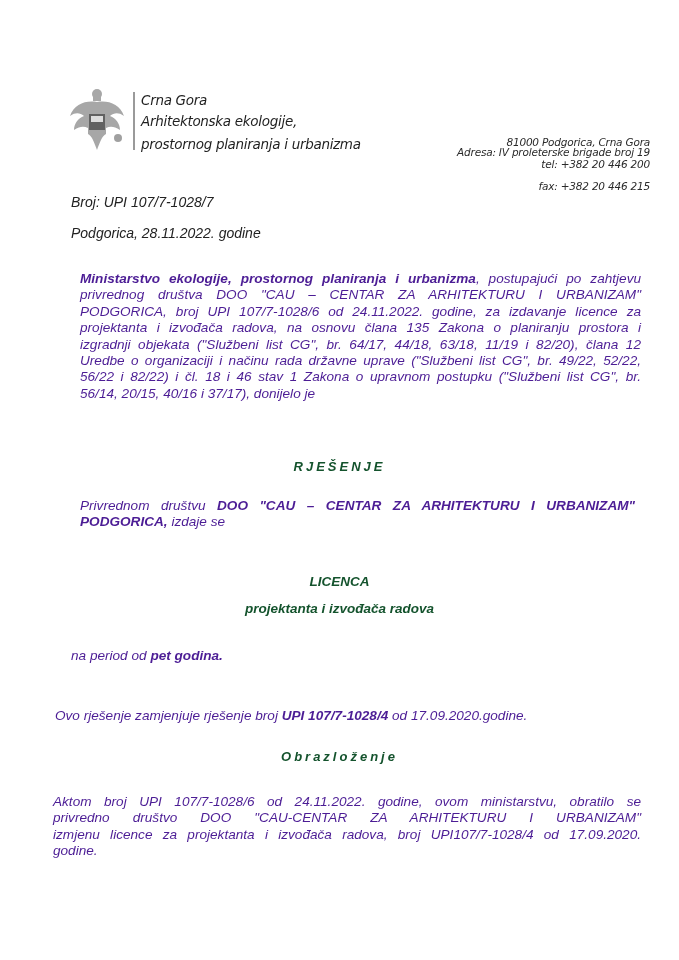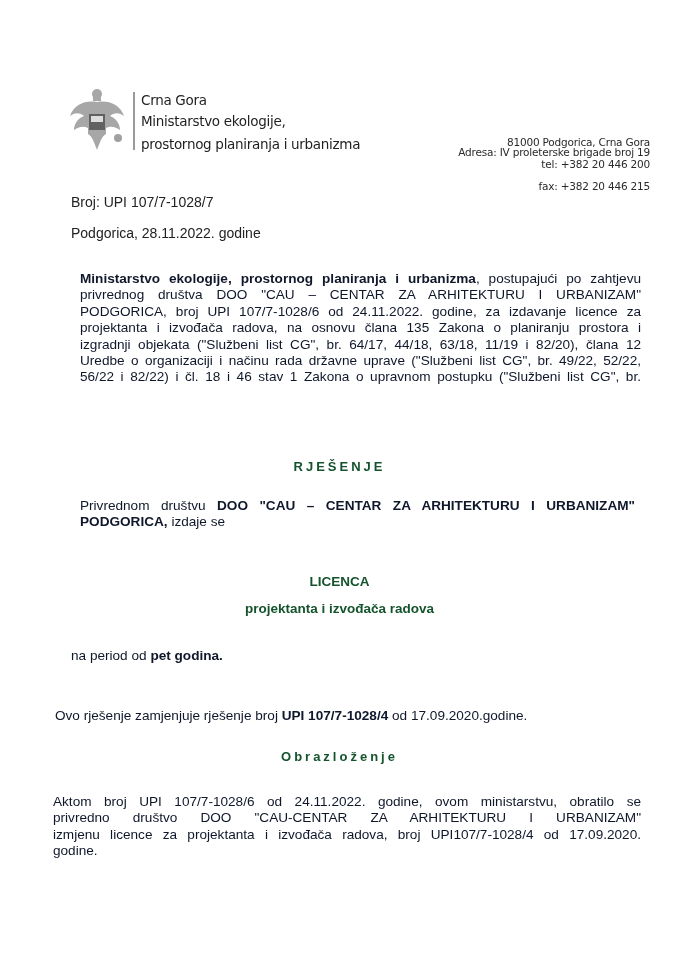--- a/index.html
+++ b/index.html
@@ -1,26 +1,26 @@
 <!DOCTYPE html>
 <html><head>
 <meta charset="utf-8">
 <style>
   html, body { margin: 0; padding: 0; }
   body {
     width: 679px; height: 960px; background: #ffffff; position: relative; overflow: hidden;
     font-family: "Liberation Sans", sans-serif; color: #1a1a1a;
   }
-  .abs { position: absolute; }
+  .abs { position: absolute; font-style: italic; }
   .crest { left: 66px; top: 86px; width: 62px; height: 70px; }
   .vrule { left: 133px; top: 92px; width: 2px; height: 58px; background: #9a9a9a; }
   .hdr-line { left: 141px; font-family: "DejaVu Sans", sans-serif; font-size: 13.5px; color: #1f1f1f; letter-spacing: -0.3px; }
   .addr { right: 29px; text-align: right; font-family: "DejaVu Sans", sans-serif; font-size: 10.5px; color: #2a2a2a; letter-spacing: -0.2px; }
   .meta { left: 71px; font-size: 14px; color: #222; }
-  .para { left: 80px; width: 561px; font-size: 13.6px; line-height: 16.4px; text-align: justify; color: #0f172a; }
+  .para { left: 80px; width: 561px; font-size: 13.6px; line-height: 16.4px; text-align: justify; color: #4c1d95; }
   .para b, .inline-b { font-weight: bold; }
   .center-title { left: 0; width: 679px; text-align: center; font-weight: bold; font-size: 13.5px; color: #14532d; }
   .spaced { letter-spacing: 3px; }
   .line { white-space: nowrap; }
   .justline { display: block; text-align: justify; text-align-last: justify; white-space: nowrap; }
 </style>
 </head>
 <body>
 
 <div class="abs crest">
@@ -30,39 +30,40 @@
       <rect x="27" y="11" width="8" height="4"></rect>
       <path d="M31 16 C20 14 8 18 4 30 C10 26 14 27 18 30 C12 32 8 38 8 44 C14 40 18 40 22 42 L22 48 C26 50 28 56 31 64 C34 56 36 50 40 48 L40 42 C44 40 48 40 54 44 C54 38 50 32 44 30 C48 27 52 26 58 30 C54 18 42 14 31 16 Z"></path>
     </g>
     <rect x="23" y="28" width="16" height="16" fill="#555" opacity="0.85"></rect>
     <rect x="25" y="30" width="12" height="6" fill="#ddd"></rect>
     <circle cx="52" cy="52" r="4" fill="#777" opacity="0.7"></circle>
   </svg>
 </div>
 <div class="abs vrule"></div>
 <div class="abs hdr-line" style="top:92px;">Crna Gora</div>
-<div class="abs hdr-line" style="top:113px;">Ministarstvo ekologije,</div>
+<div class="abs hdr-line" style="top:113px;">Arhitektonska ekologije,</div>
 <div class="abs hdr-line" style="top:136px;">prostornog planiranja i urbanizma</div>
 
 <div class="abs addr" style="top:113px;margin-top:33px;">Adresa: IV proleterske brigade broj 19</div>
 <div class="abs addr" style="top:136px;">81000 Podgorica, Crna Gora</div>
 <div class="abs addr" style="top:158px;">tel: +382 20 446 200</div>
 <div class="abs addr" style="top:180px;">fax: +382 20 446 215</div>
 
 <div class="abs meta" style="top:194px;">Broj: UPI 107/7-1028/7</div>
 <div class="abs meta" style="top:225px;">Podgorica, 28.11.2022. godine</div>
 
 <div class="abs para" style="top:271px;">
   <span class="justline"><b>Ministarstvo ekologije, prostornog planiranja i urbanizma</b><span>, postupajući po zahtjevu</span></span>
   <span class="justline">privrednog društva DOO "CAU – CENTAR ZA ARHITEKTURU I URBANIZAM"</span>
   <span class="justline">PODGORICA, broj UPI 107/7-1028/6 od 24.11.2022. godine, za izdavanje licence za</span>
   <span class="justline">projektanta i izvođača radova, na osnovu člana 135 Zakona o planiranju prostora i</span>
   <span class="justline">izgradnji objekata ("Službeni list CG", br. 64/17, 44/18, 63/18, 11/19 i 82/20), člana 12</span>
   <span class="justline">Uredbe o organizaciji i načinu rada državne uprave ("Službeni list CG", br. 49/22, 52/22,</span>
   <span class="justline">56/22 i 82/22) i čl. 18 i 46 stav 1 Zakona o upravnom postupku ("Službeni list CG", br.</span>
+  <span class="line" style="display:block;">56/14, 20/15, 40/16 i 37/17), donijelo je</span>
 </div>
 
 <div class="abs center-title spaced" style="top:459px; font-size:13px;">RJEŠENJE</div>
 
 <div class="abs para" style="top:498px; left:80px; width:555px;">
   <span class="justline"><span>Privrednom društvu</span> <b>DOO "CAU – CENTAR ZA ARHITEKTURU I URBANIZAM"</b></span>
   <span class="line" style="display:block;"><b>PODGORICA,</b> <span>izdaje se</span></span>
 </div>
 
 <div class="abs center-title" style="top:574px;">LICENCA</div>

